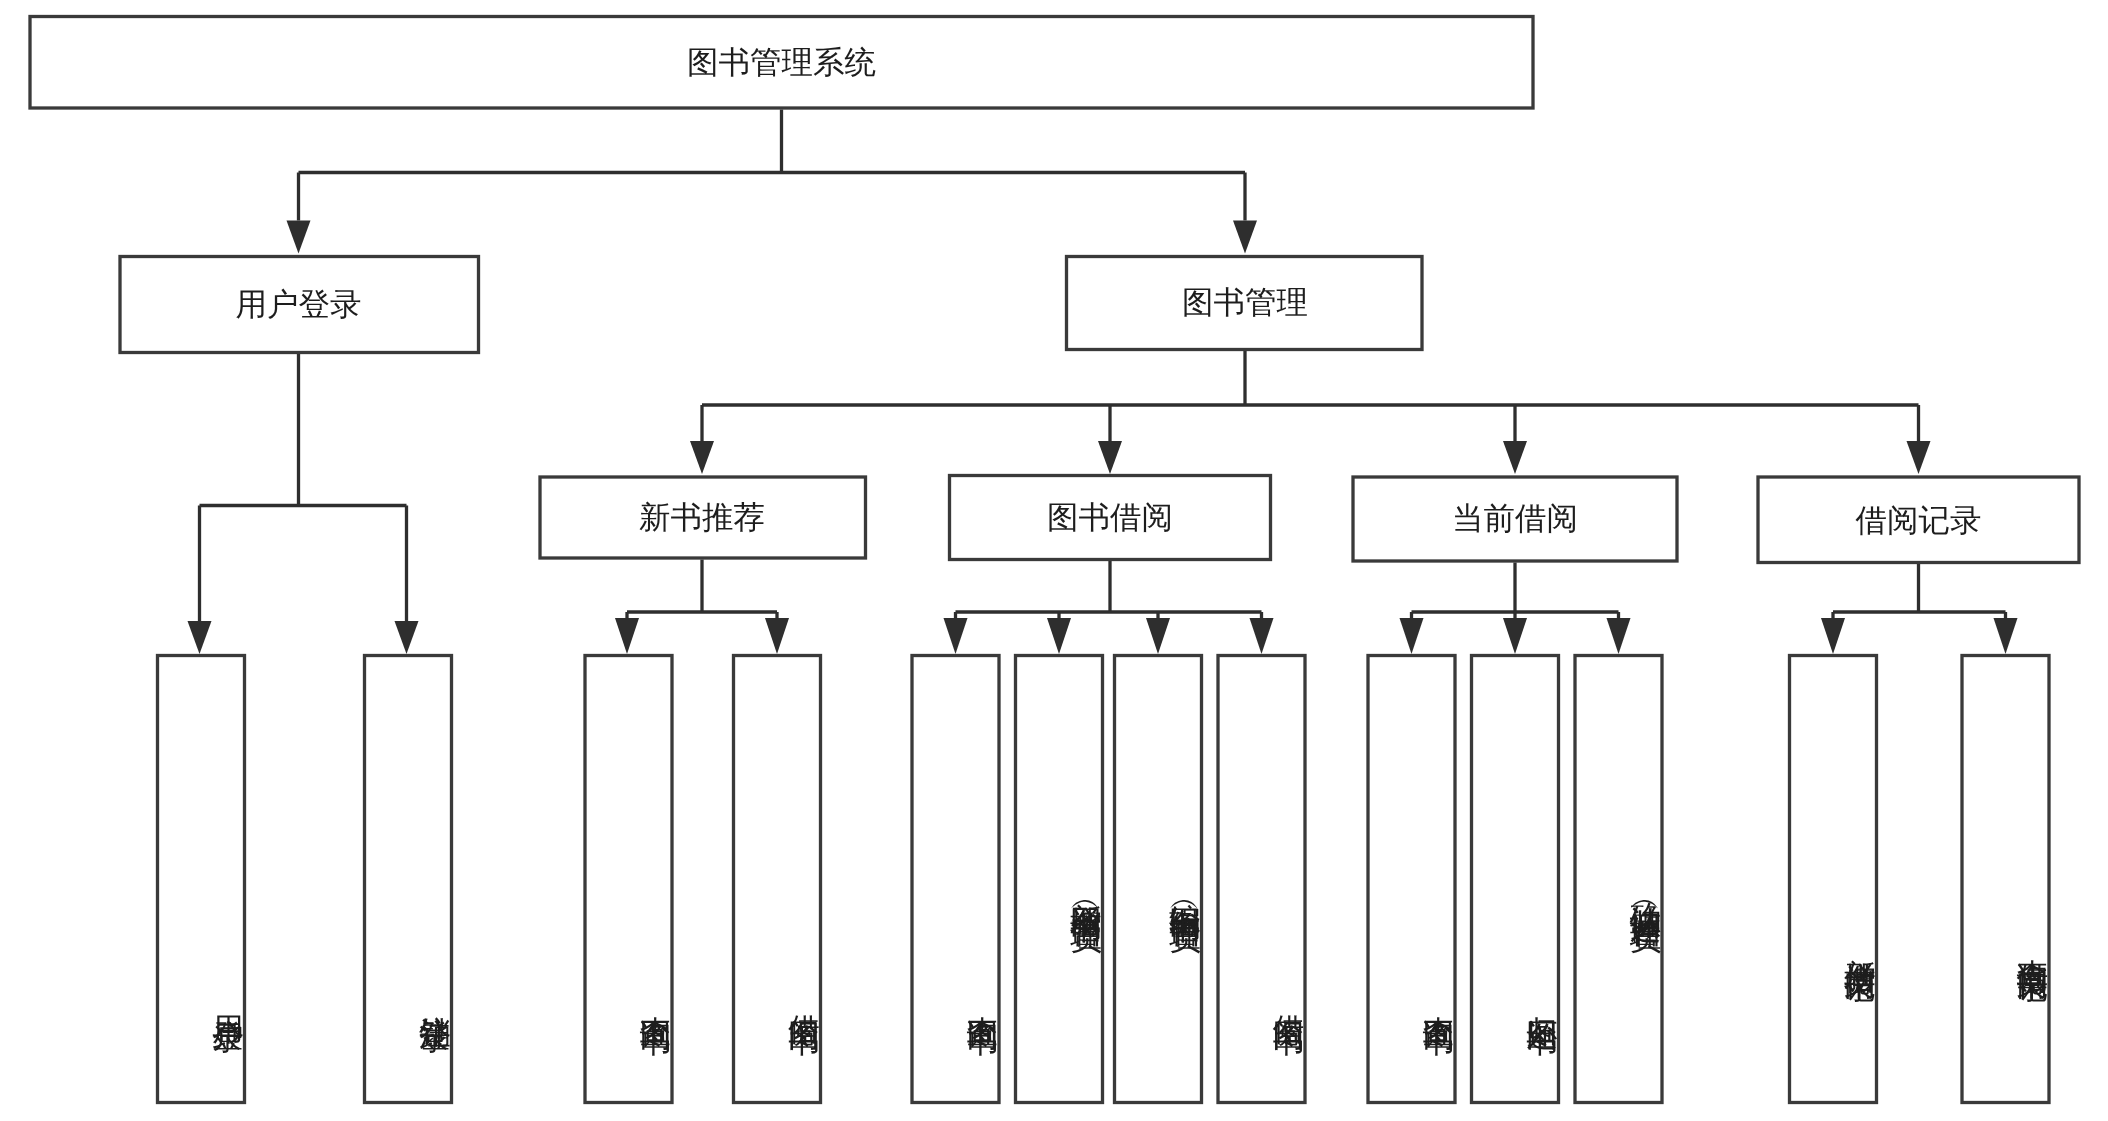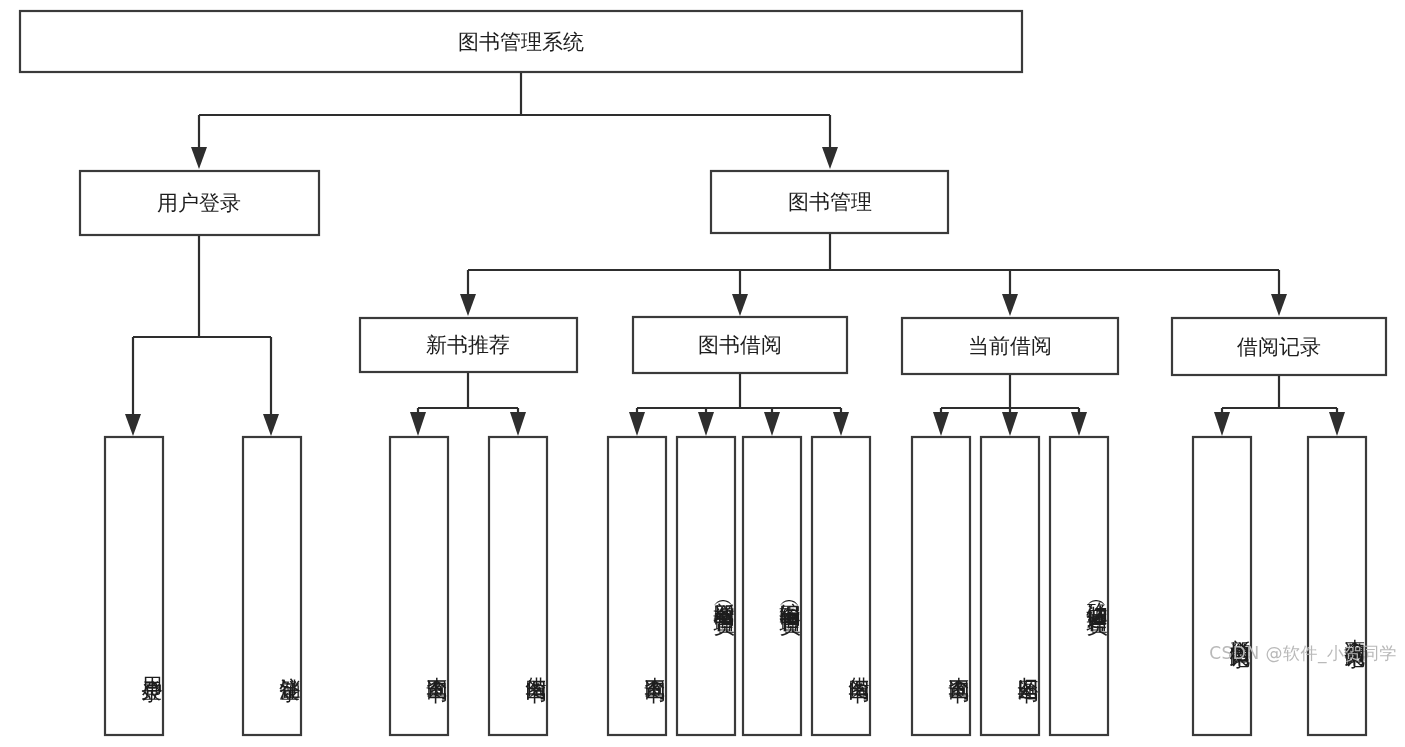--- a/index.html
+++ b/index.html
@@ -224,15 +224,14 @@
   <div class="leaf-label" style="left:743px; top:437px; width:58px; height:298px; padding-top:8px;">编辑图书（管理员）</div>
   <div class="leaf-label" style="left:812px; top:437px; width:58px; height:298px; padding-top:78px;">借阅图书</div>
 
   <div class="leaf-label" style="left:912px; top:437px; width:58px; height:298px; padding-top:78px;">查询图书</div>
   <div class="leaf-label" style="left:981px; top:437px; width:58px; height:298px; padding-top:78px;">归还图书</div>
   <div class="leaf-label" style="left:1050px; top:437px; width:58px; height:298px; padding-top:8px;">确认归还（管理员）</div>
 
   <div class="leaf-label" style="left:1193px; top:437px; width:58px; height:298px; padding-top:42px;">新增借阅记录</div>
   <div class="leaf-label" style="left:1308px; top:437px; width:58px; height:298px; padding-top:42px;">查询借阅记录</div>
 
-  <div class="watermark">CSDN @软件_小贺同学</div>
 
 </div>
 
 </body></html>

